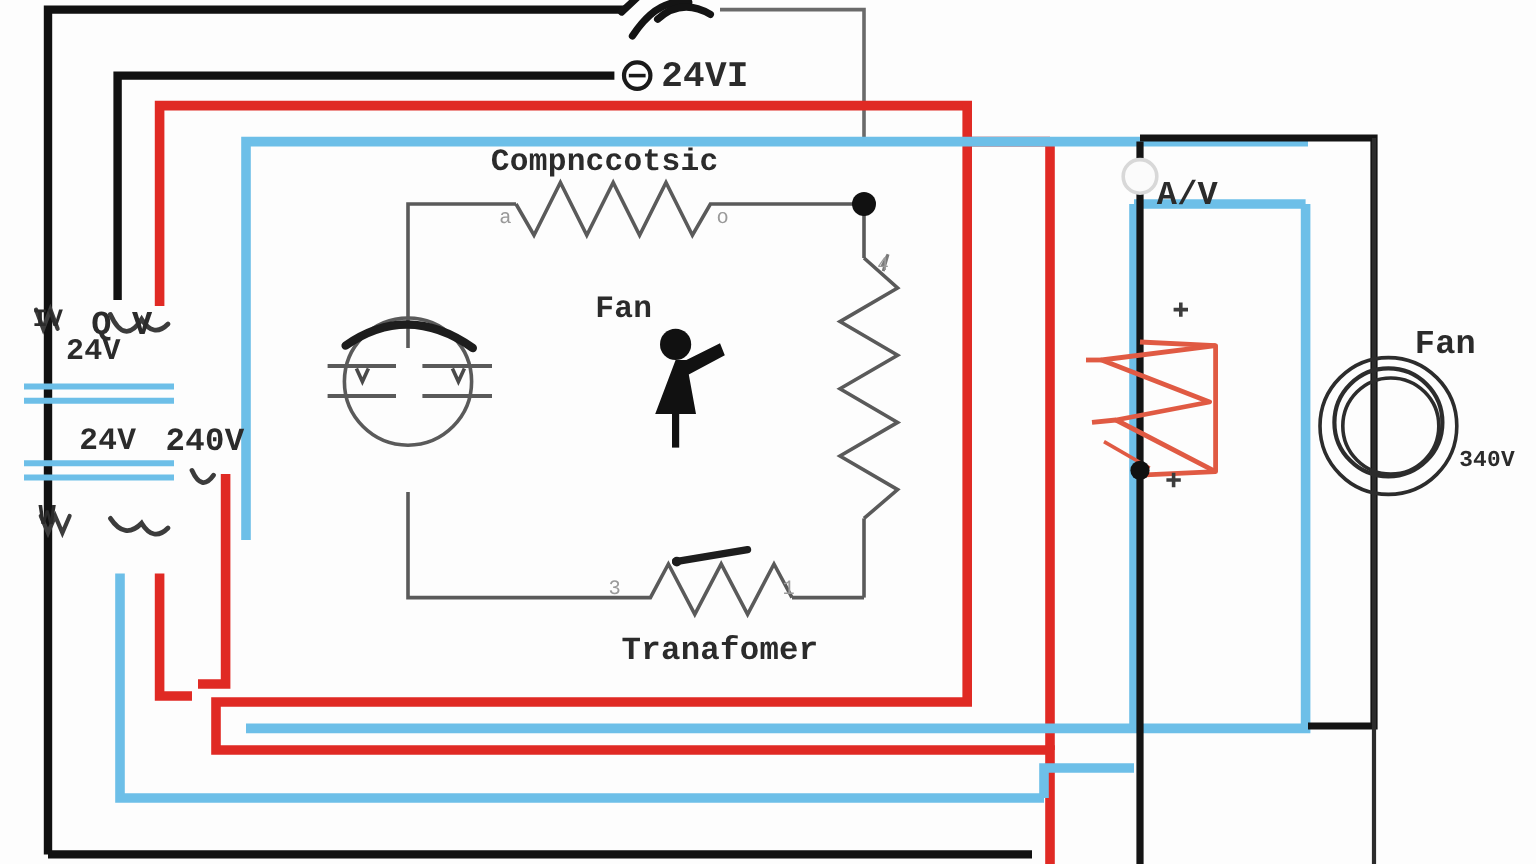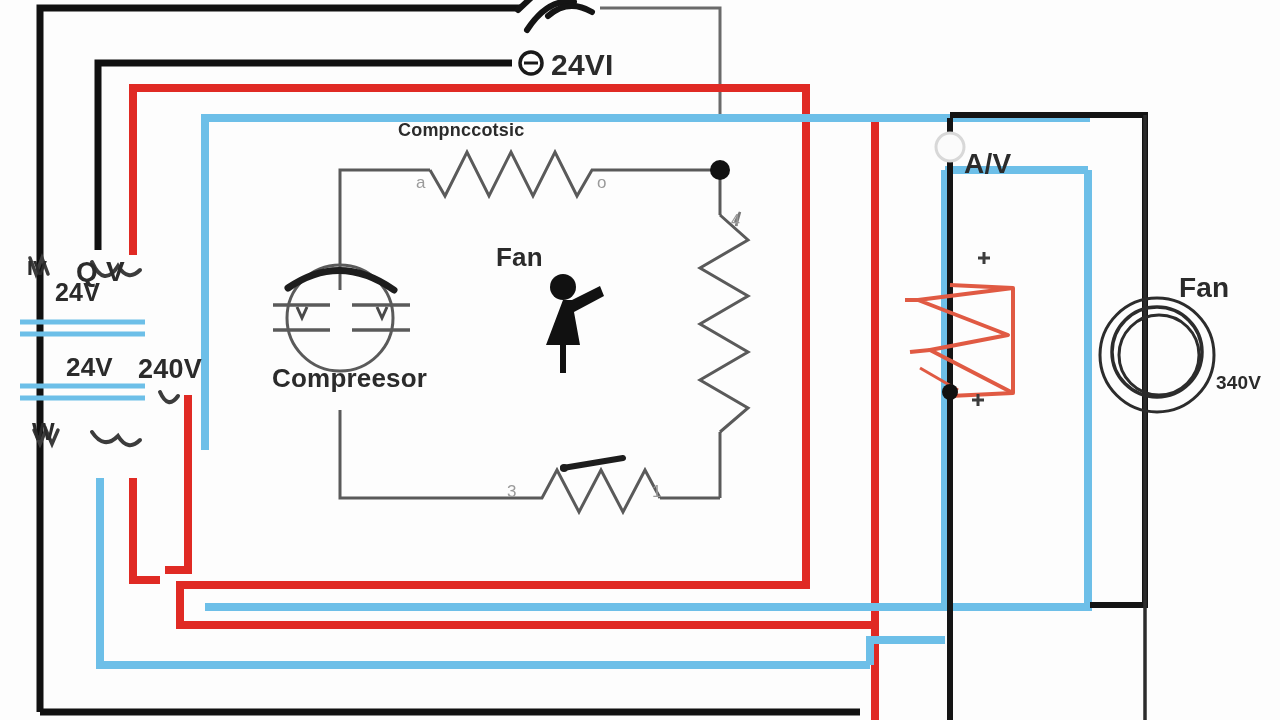--- a/index.html
+++ b/index.html
@@ -18,21 +18,21 @@
   #wiring {
     position: absolute;
     left: 0; top: 0;
     width: 1280px;
     height: 720px;
   }
   .lbl {
     position: absolute;
     color: #2b2b2b;
     white-space: nowrap;
-    font-family: Liberation Sans, sans-serif;
+    font-family: Liberation Mono, monospace;
     letter-spacing: 0.2px;
     text-align: right;
   }
   .lbl-blur {
     filter: blur(0.35px);
   }
 </style>
 </head>
 <body>
 
@@ -193,27 +193,27 @@
   <div class="lbl lbl-blur" style="left:76px; top:256px; font-size:28px; font-weight:600;">Q V</div>
 
   <div class="lbl lbl-blur" style="left:55px; top:278px; font-size:25px; font-weight:700;">24V</div>
 
   <div class="lbl lbl-blur" style="left:66px; top:352px; font-size:26px; font-weight:700;">24V</div>
 
   <div class="lbl lbl-blur" style="left:138px; top:354px; font-size:27px; font-weight:700;">240V</div>
 
   <div class="lbl lbl-blur" style="left:32px; top:418px; font-size:24px; font-weight:600;">W</div>
 
-  <div class="lbl lbl-blur" style="left:398px; top:120px; font-size:18px; font-weight:600;">Compnccotsic</div>
+  <div class="lbl lbl-blur" style="left:409px; top:120px; font-size:26px; font-weight:600;">Compnccotsic</div>
 
 
   <div class="lbl lbl-blur" style="left:496px; top:242px; font-size:26px; font-weight:600;">Fan</div>
 
-  <div class="lbl lbl-blur" style="left:272px; top:363px; font-size:26px; font-weight:600;">Compreesor</div>
-
+
+  <div class="lbl lbl-blur" style="left:518px; top:528px; font-size:27px; font-weight:600;">Tranafomer</div>
 
   <div class="lbl lbl-blur" style="left:1179px; top:272px; font-size:28px; font-weight:600;">Fan</div>
 
   <div class="lbl lbl-blur" style="left:1216px; top:372px; font-size:19px; font-weight:600;">340V</div>
 
   <div class="lbl lbl-blur" style="left:964px; top:148px; font-size:28px; font-weight:700;">A/V</div>
 
   <div class="lbl lbl-blur" style="left:416px; top:173px; font-size:17px; color:#9a9a9a;">a</div>
 
   <div class="lbl lbl-blur" style="left:597px; top:173px; font-size:17px; color:#9a9a9a;">o</div>

